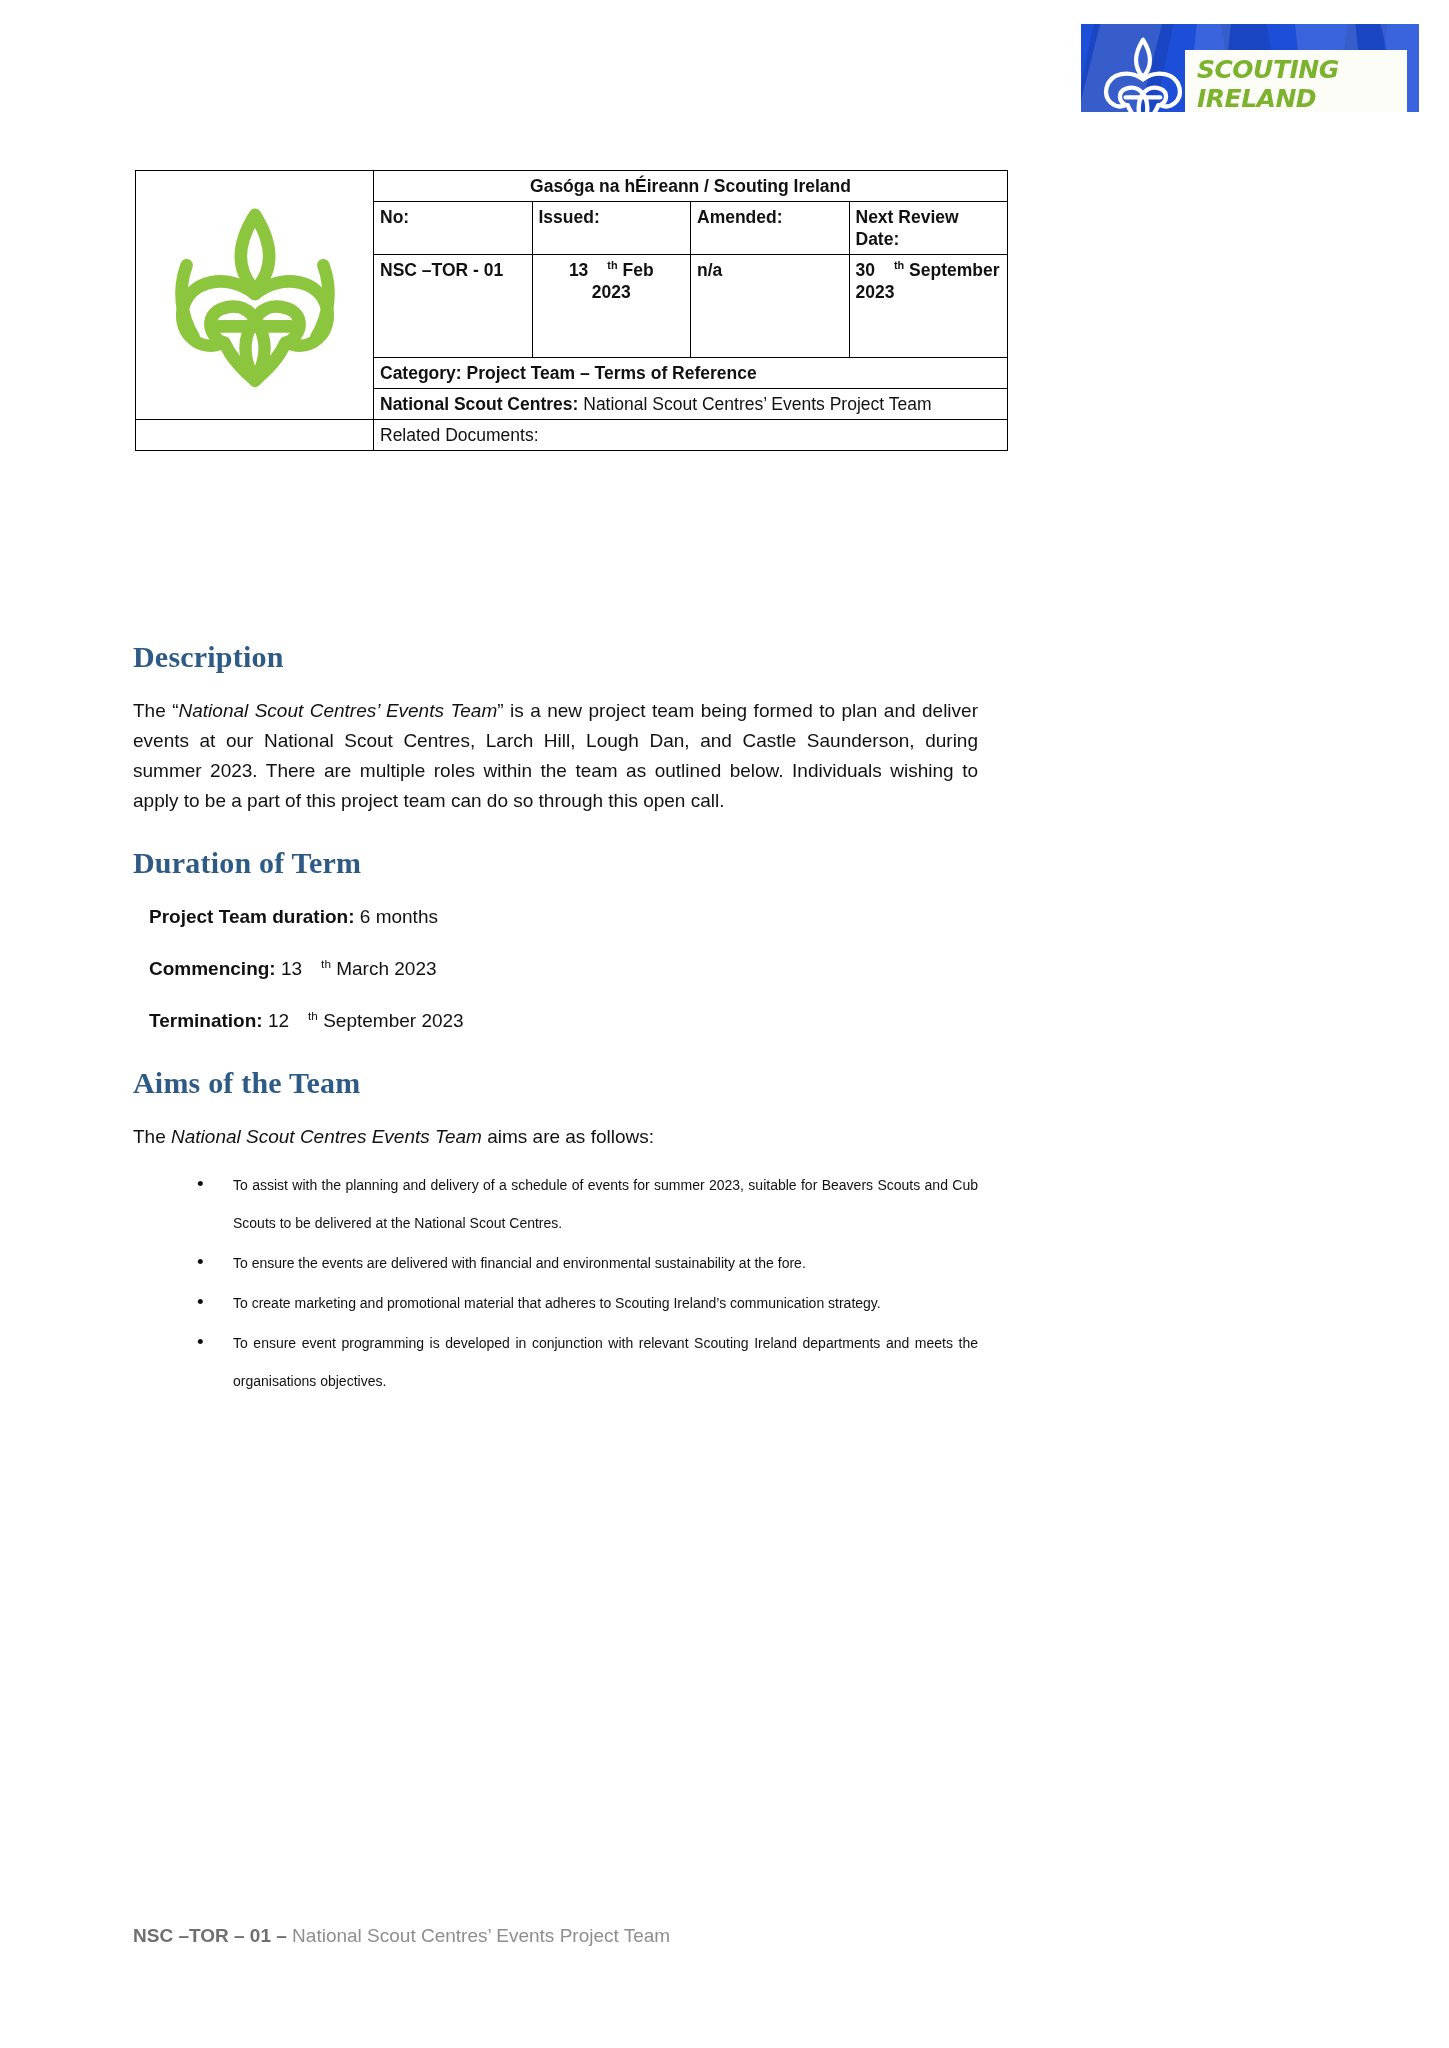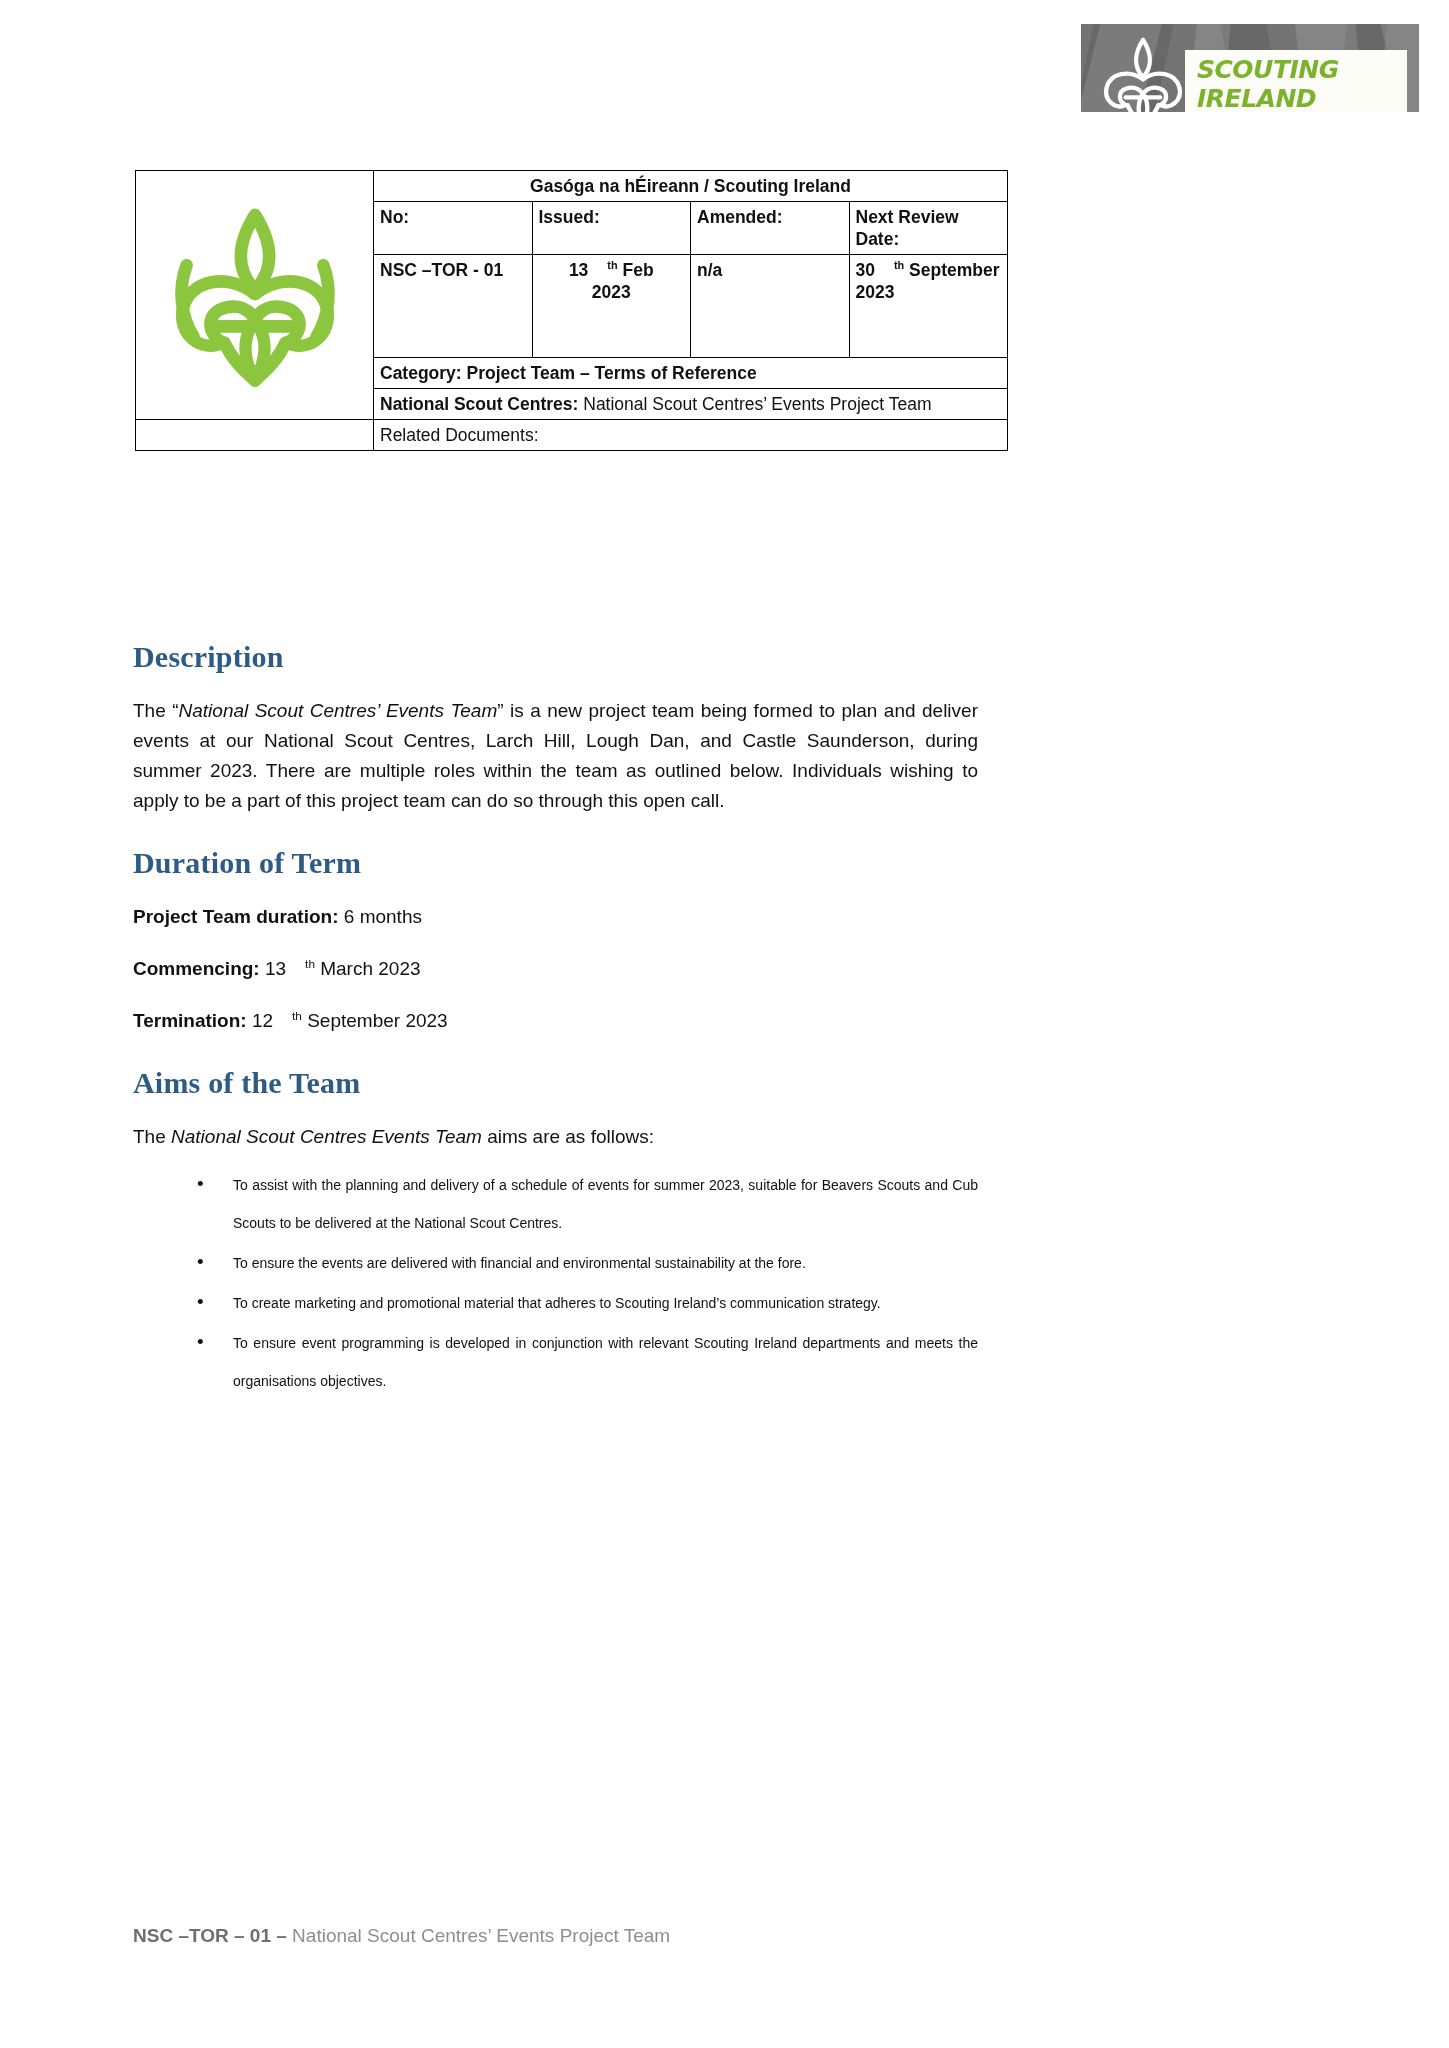--- a/index.html
+++ b/index.html
@@ -16,21 +16,21 @@
     overflow: hidden;
   }
 
   
   .logo-banner {
     position: absolute;
     top: 24px;
     left: 1081px;
     width: 338px;
     height: 88px;
-    background: #737373;
+    background: #1d4ed8;
     overflow: hidden;
   }
   .logo-banner .ray {
     position: absolute;
     top: -40px;
     width: 60px;
     height: 240px;
     background: rgba(255,255,255,0.13);
     transform-origin: top center;
   }
@@ -164,21 +164,21 @@
   h2.section:first-child { margin-top: 0; }
   p.para {
     font-size: 19px;
     line-height: 30px;
     text-align: justify;
     margin: 0 0 16px 0;
   }
   p.kv {
     font-size: 19px;
     line-height: 30px;
-    margin: 0 0 22px 0;
+    margin: 0 0 22px 16px;
   }
   p.kv b { font-weight: bold; }
   p.lead {
     font-size: 19px;
     line-height: 30px;
     margin: 0 0 14px 0;
   }
   ul.aims {
     margin: 0;
     padding: 0 0 0 64px;

